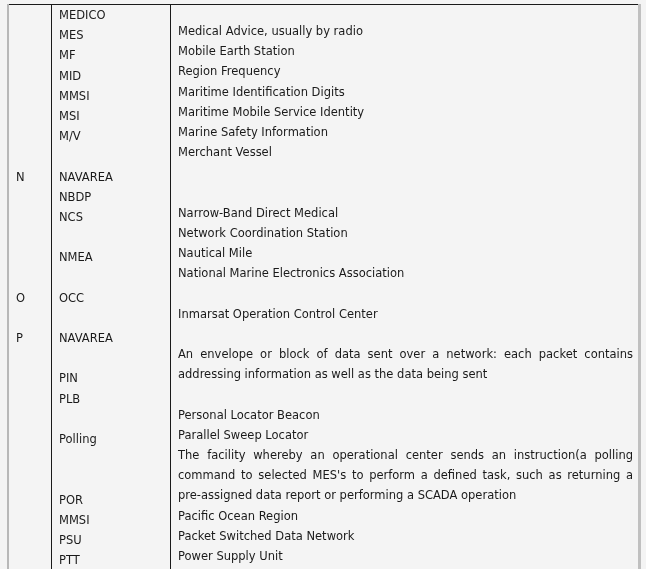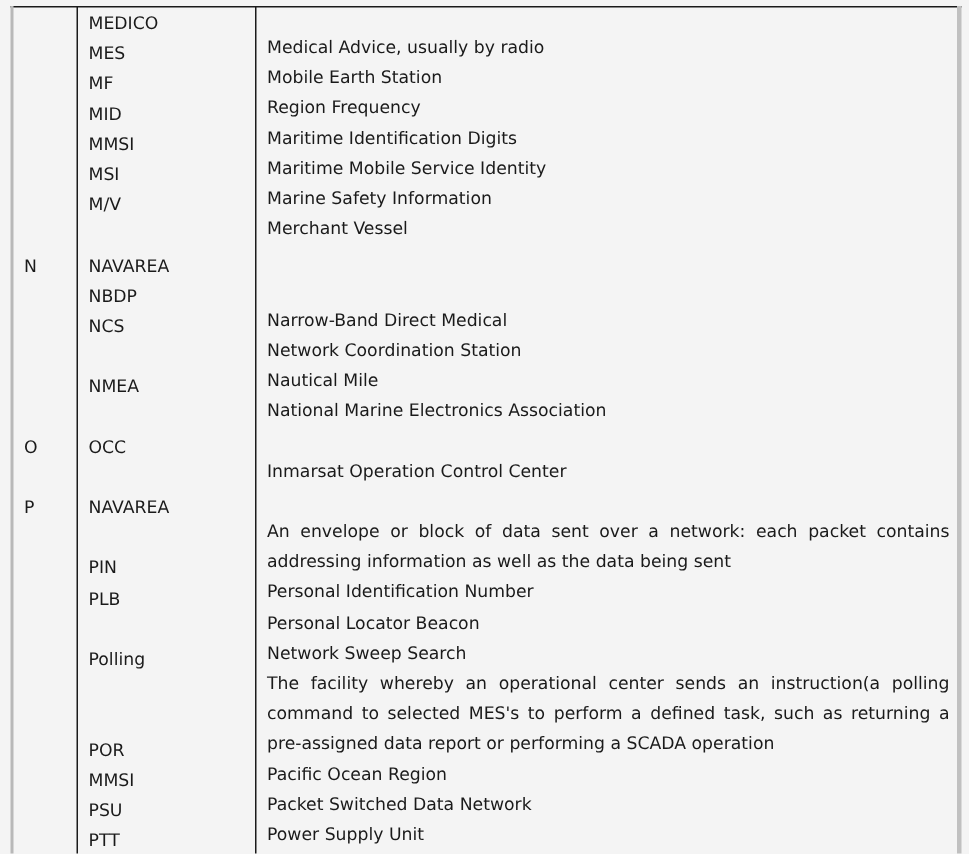--- a/index.html
+++ b/index.html
@@ -167,28 +167,27 @@
     </div>
     <div class="row gap"></div>
 
     <div class="row multi2">
       <span class="cell-letter">P</span>
       <span class="cell-abbr">NAVAREA</span>
       <span class="cell-def">An envelope or block of data sent over a network: each packet contains addressing information as well as the data being sent</span>
     </div>
     <div class="row">
       <span class="cell-abbr">PIN</span>
-      <span class="cell-def">Personal Identification Number</span>
     </div>
     <div class="row">
       <span class="cell-abbr">PLB</span>
       <span class="cell-def">Personal Locator Beacon</span>
     </div>
     <div class="row">
-      <span class="cell-def">Network Sweep Search</span>
+      <span class="cell-def">Parallel Sweep Locator</span>
     </div>
     <div class="row multi3">
       <span class="cell-abbr">Polling</span>
       <span class="cell-def">The facility whereby an operational center sends an instruction(a polling command to selected MES's to perform a defined task, such as returning a pre-assigned data report or performing a SCADA operation</span>
     </div>
     <div class="row">
       <span class="cell-abbr">POR</span>
       <span class="cell-def">Pacific Ocean Region</span>
     </div>
     <div class="row">

